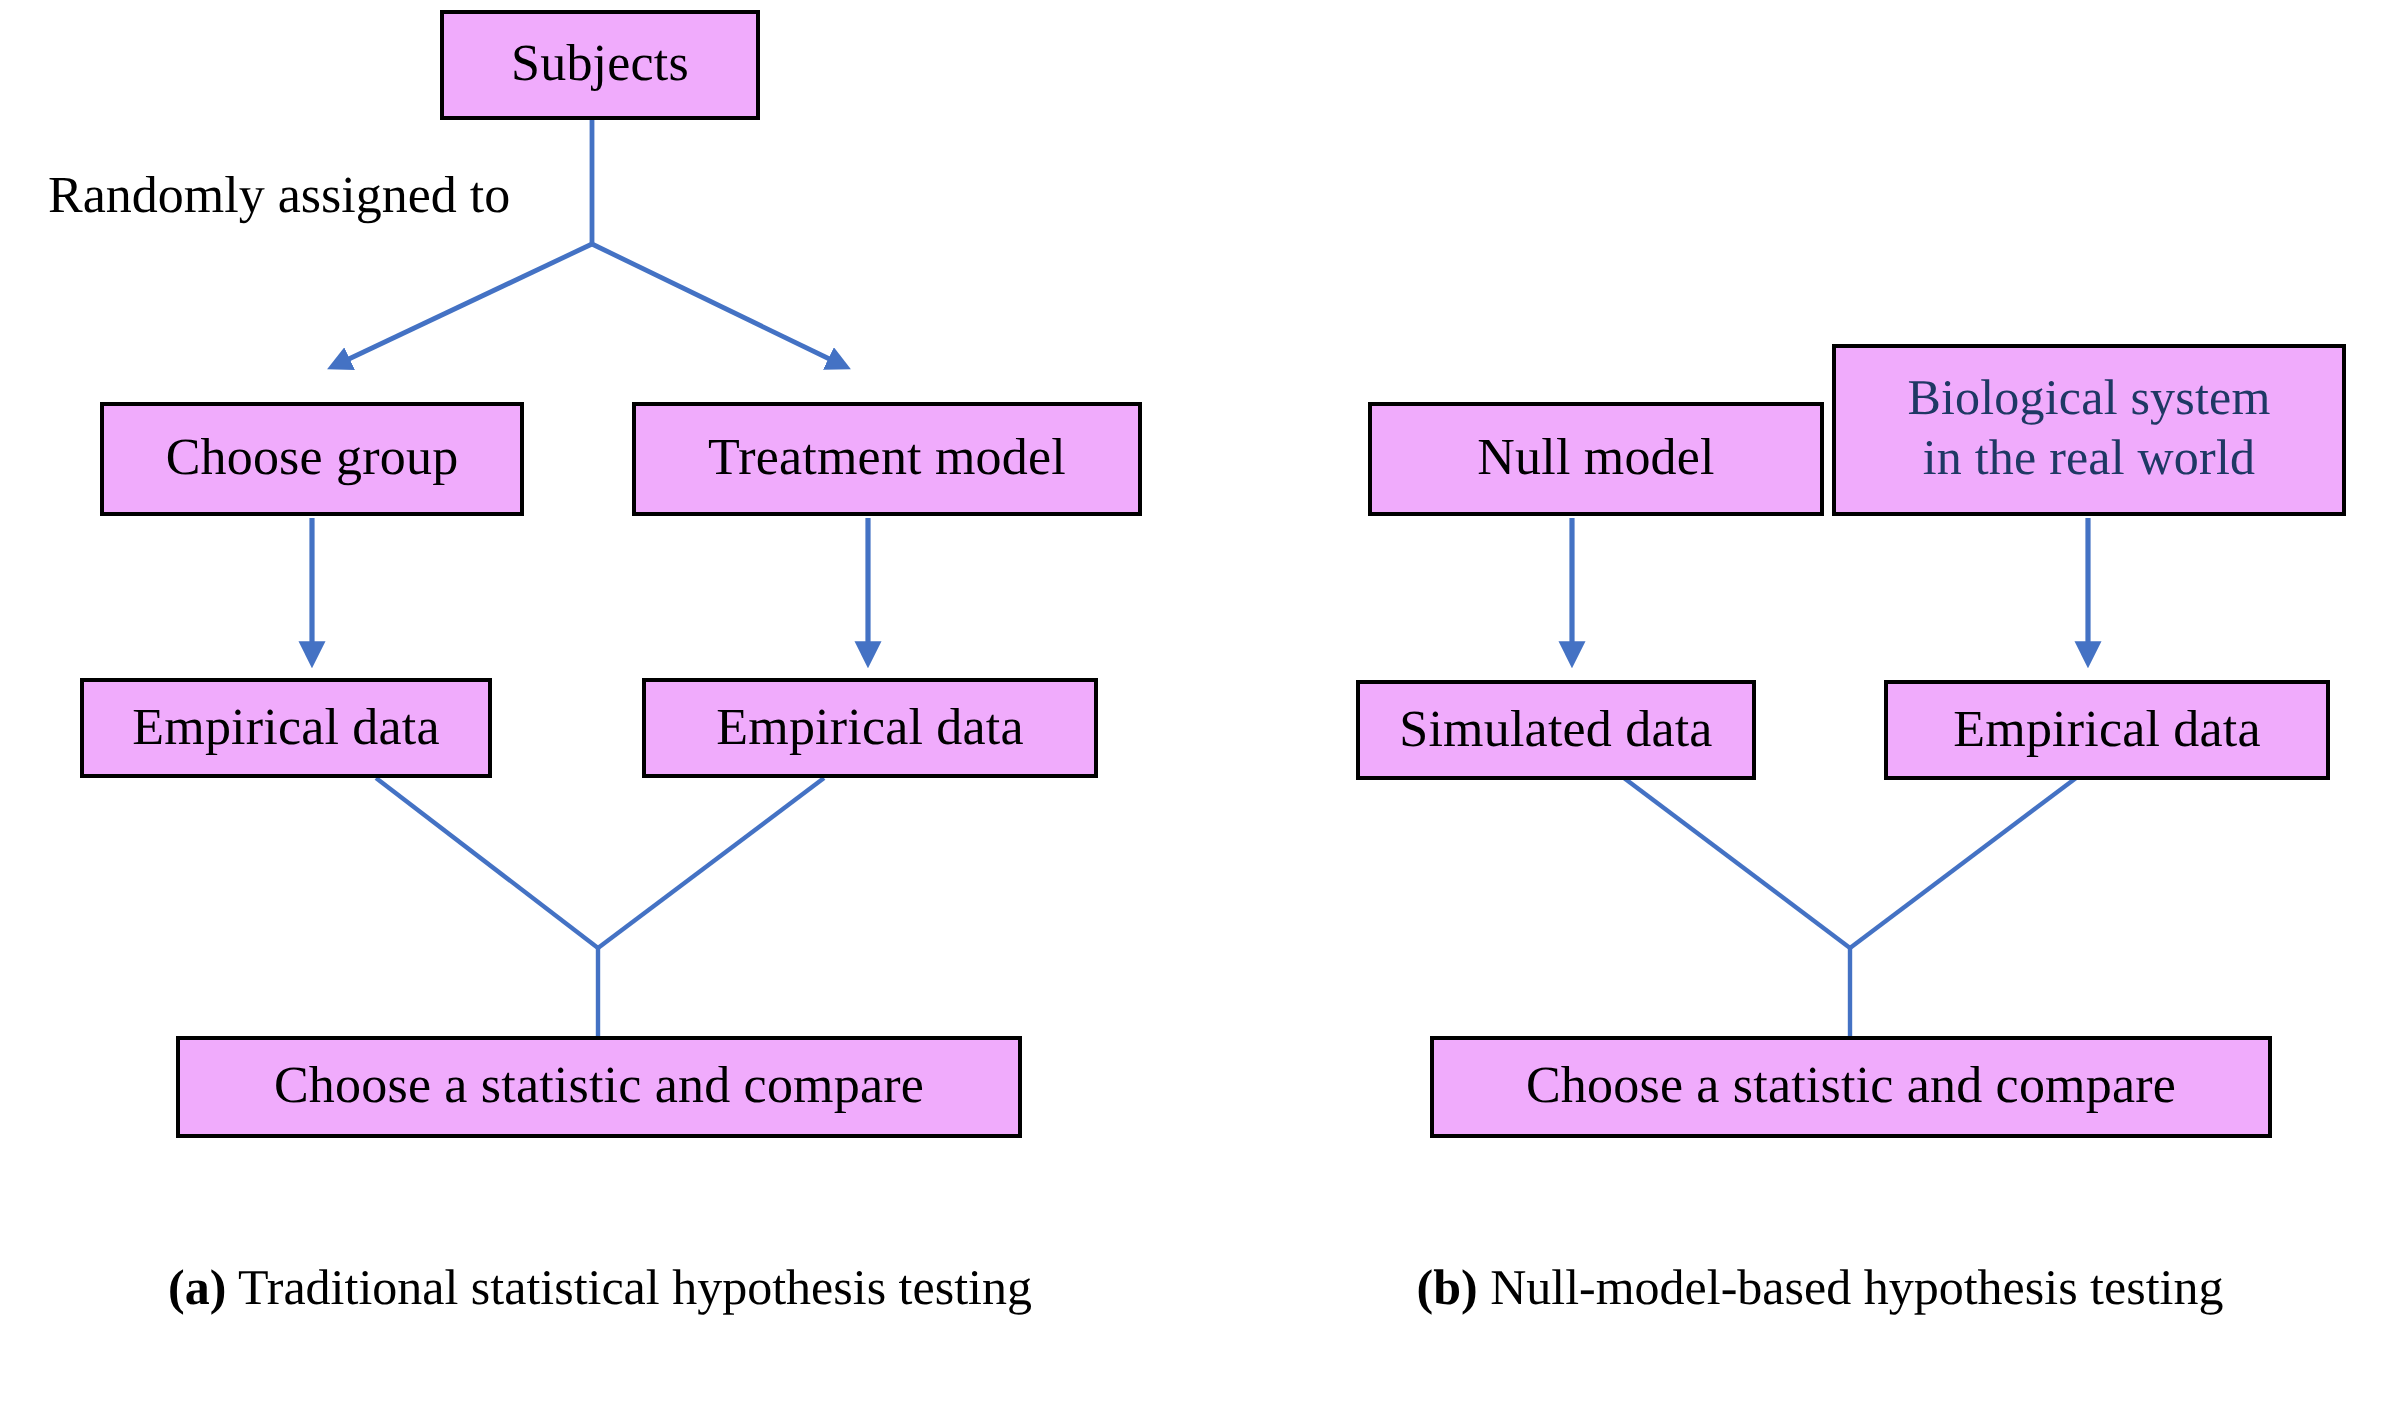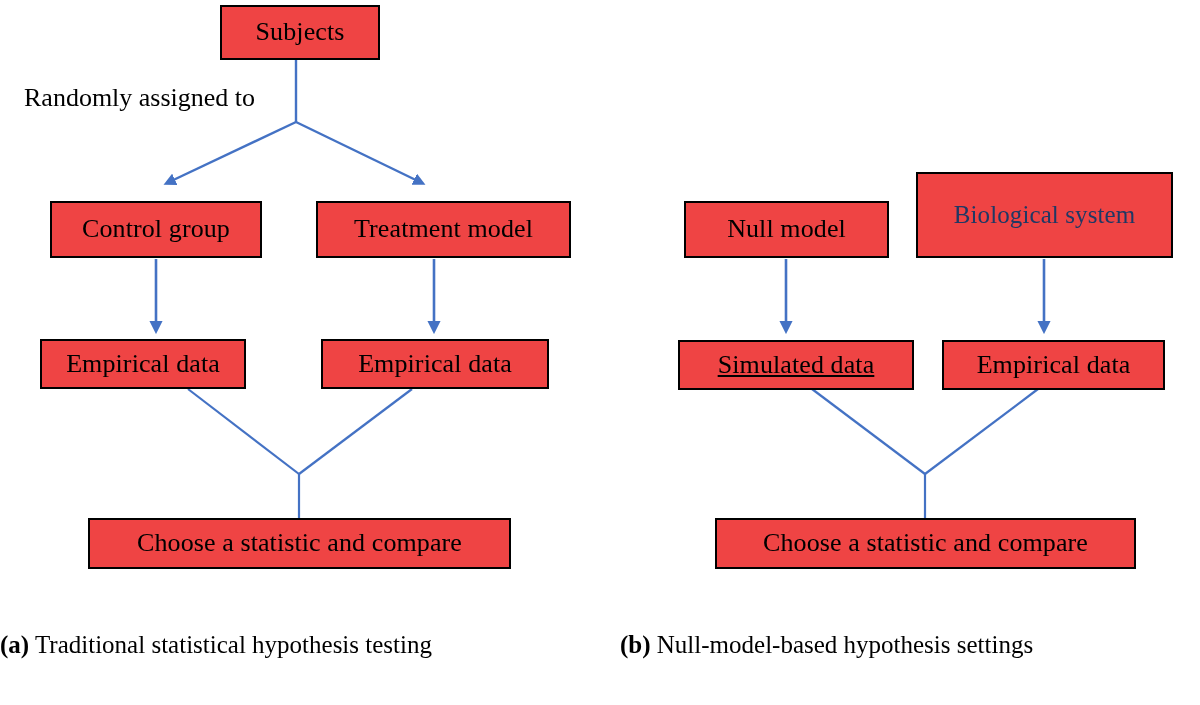--- a/index.html
+++ b/index.html
@@ -22,21 +22,21 @@
     left: 0;
     top: 0;
     width: 1200px;
     height: 705px;
     pointer-events: none;
   }
   
   .node {
     position: absolute;
     box-sizing: border-box;
-    background: #ef4444;
+    background: #f0abfc;
     border: 2.5px solid #000000;
     display: flex;
     align-items: center;
     justify-content: center;
     text-align: center;
     color: #000000;
     font-size: 26px;
     line-height: 1.16;
     letter-spacing: 0.1px;
     white-space: pre-line;
@@ -57,20 +57,21 @@
     line-height: 1.1;
     white-space: nowrap;
     z-index: 2;
   }
   
   .caption {
     position: absolute;
     color: #000000;
     font-size: 25px;
     line-height: 1.32;
+    text-align: center;
     z-index: 2;
   }
   .caption .tag {
     font-weight: bold;
   }
   .caption .body {
     font-weight: normal;
   }
   .caption-line {
     display: block;
@@ -104,43 +105,44 @@
 
     <path d="M812,389 L925,474" stroke="#4472C4" stroke-width="2.2" fill="none"></path>
     <path d="M1038,389 L925,474" stroke="#4472C4" stroke-width="2.2" fill="none"></path>
     <path d="M925,474 L925,519" stroke="#4472C4" stroke-width="2.2" fill="none"></path>
   </svg>
 
   <div class="node" style="left:220px; top:5px; width:160px; height:55px;">Subjects</div>
 
   <div class="free-label" style="left:24px; top:84px;">Randomly assigned to</div>
 
-  <div class="node" style="left:50px; top:201px; width:212px; height:57px;">Control group</div>
+  <div class="node" style="left:50px; top:201px; width:212px; height:57px;">Choose group</div>
 
   <div class="node" style="left:316px; top:201px; width:255px; height:57px;">Treatment model</div>
 
   <div class="node" style="left:40px; top:339px; width:206px; height:50px;">Empirical data</div>
 
   <div class="node" style="left:321px; top:339px; width:228px; height:50px;">Empirical data</div>
 
   <div class="node" style="left:88px; top:518px; width:423px; height:51px;">Choose a statistic and compare</div>
 
-  <div class="node" style="left:684px; top:201px; width:205px; height:57px;">Null model</div>
+  <div class="node" style="left:684px; top:201px; width:228px; height:57px;">Null model</div>
 
   <div class="node two-line highlight" style="left:916px; top:172px; width:257px; height:86px; flex-direction:column;">
     <span>Biological system</span>
+    <span>in the real world</span>
   </div>
 
-  <div class="node" style="left:678px; top:340px; width:236px; height:50px;text-decoration:underline;">Simulated data</div>
+  <div class="node" style="left:678px; top:340px; width:200px; height:50px;">Simulated data</div>
 
   <div class="node" style="left:942px; top:340px; width:223px; height:50px;">Empirical data</div>
 
   <div class="node" style="left:715px; top:518px; width:421px; height:51px;">Choose a statistic and compare</div>
 
   <div class="caption" style="left:0px; top:628px; width:600px;">
     <span class="caption-line"><span class="tag">(a)</span> <span class="body">Traditional statistical hypothesis testing</span></span>
   </div>
 
   <div class="caption" style="left:620px; top:628px; width:580px;">
-    <span class="caption-line"><span class="tag">(b)</span> <span class="body">Null-model-based hypothesis settings</span></span>
+    <span class="caption-line"><span class="tag">(b)</span> <span class="body">Null-model-based hypothesis testing</span></span>
   </div>
 
 </div>
 
 </body></html>

